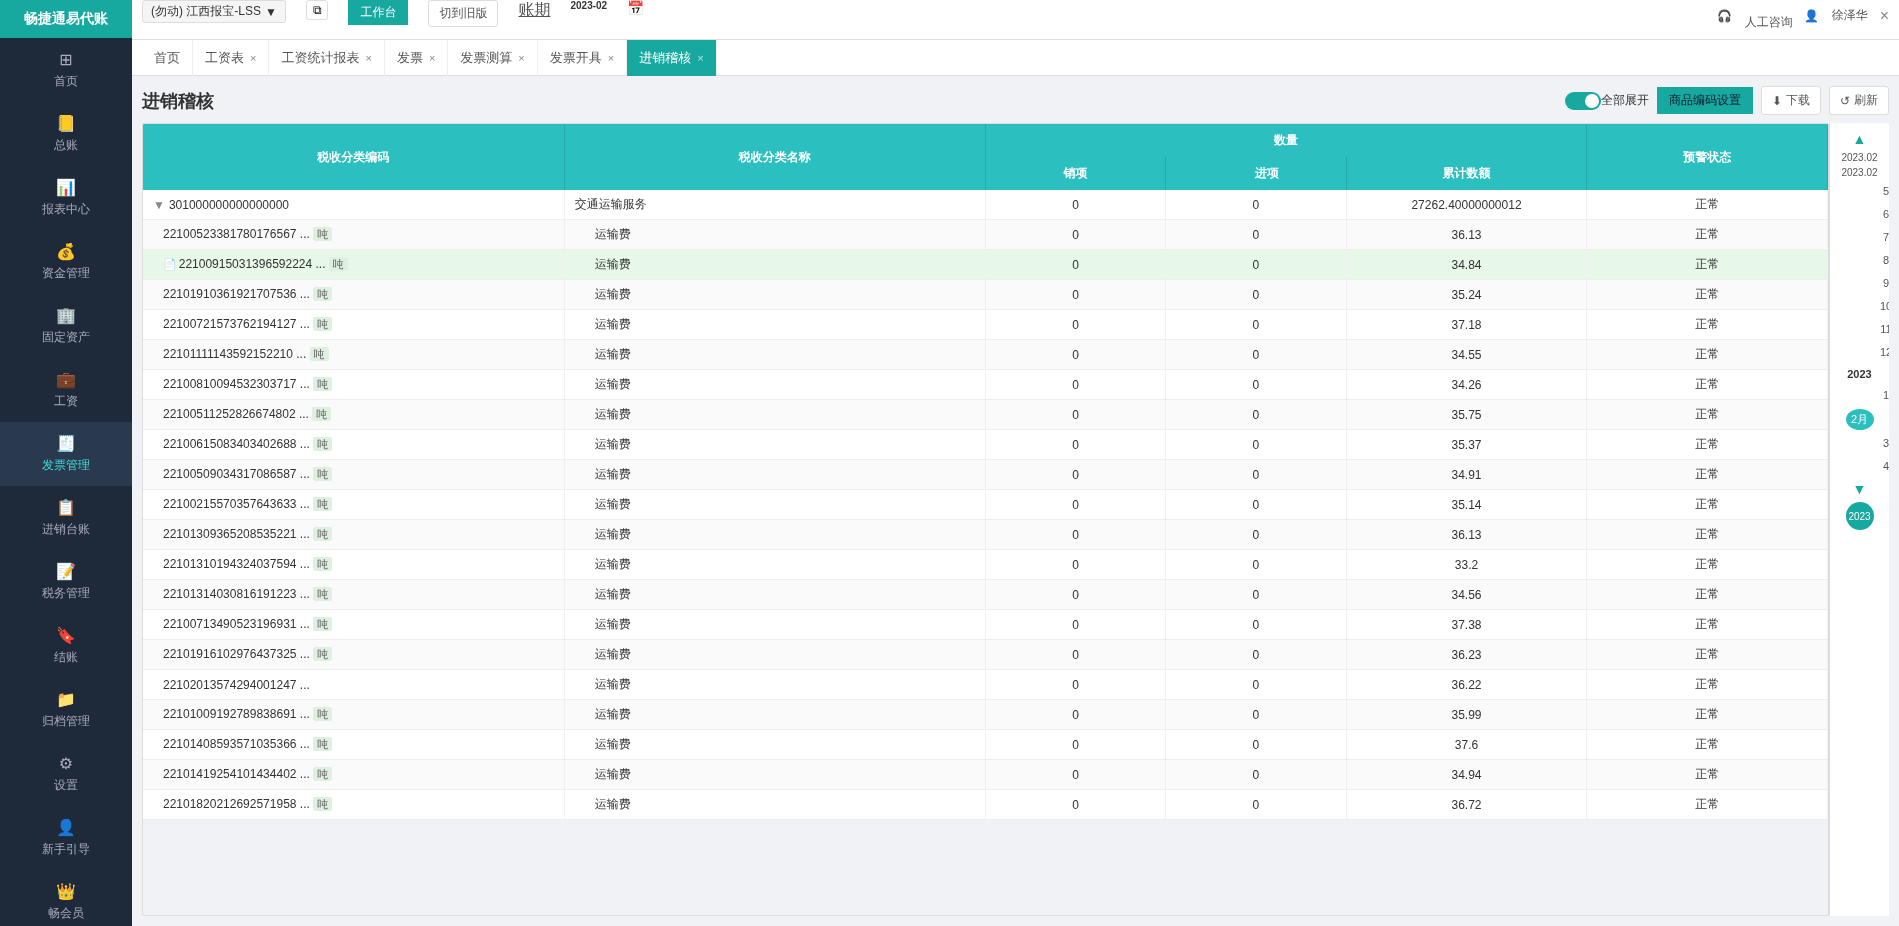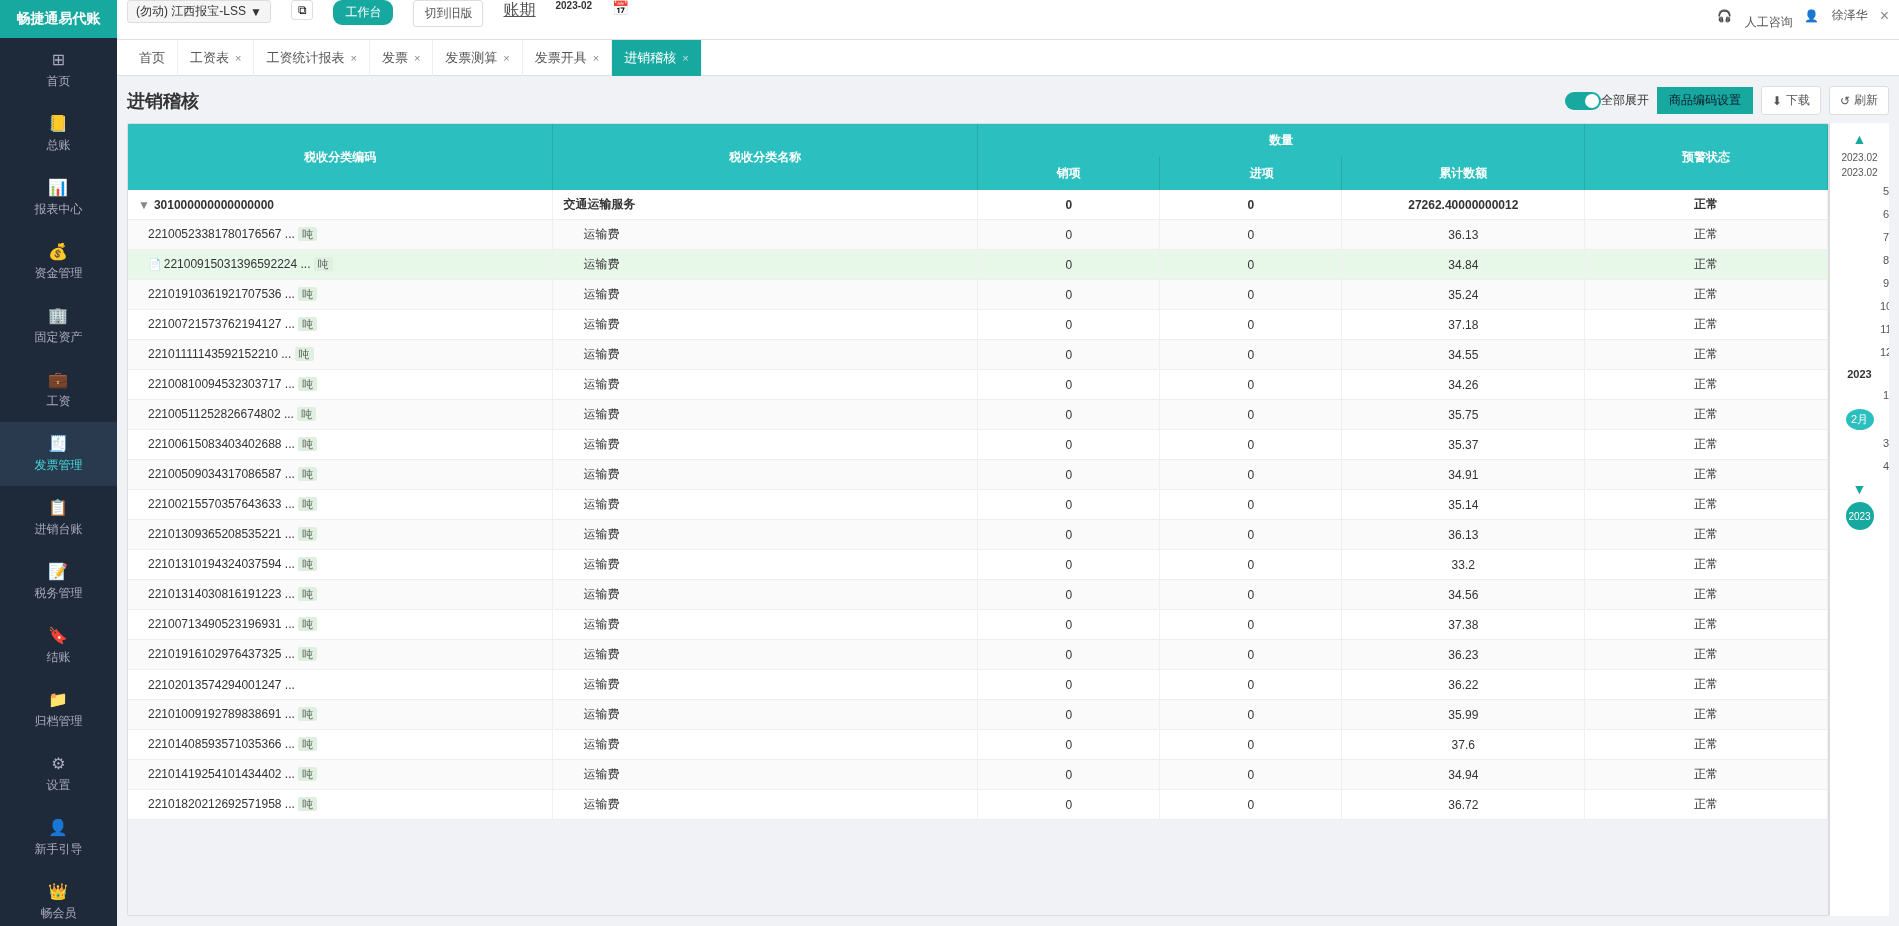--- a/index.html
+++ b/index.html
@@ -1,32 +1,32 @@
 <!DOCTYPE html>
 <html><head>
   <meta charset="utf-8">
   <style>
     * { margin: 0; padding: 0; box-sizing: border-box; }
     body { font-family: "Microsoft YaHei", "PingFang SC", sans-serif; font-size: 13px; background: #f0f2f5; color: #333; display: flex; height: 926px; overflow: hidden; }
 
     
-    .sidebar { width: 117px; background: #1e2a3a; color: #ccc; display: flex; flex-direction: column; flex-shrink: 0; height: 100%; }
+    .sidebar { width: 132px; background: #1e2a3a; color: #ccc; display: flex; flex-direction: column; flex-shrink: 0; height: 100%; }
     .sidebar-logo { background: #17a9a0; padding: 10px; text-align: center; font-size: 14px; color: white; font-weight: bold; height: 40px; display: flex; align-items: center; justify-content: center; }
     .sidebar-item { display: flex; flex-direction: column; align-items: center; padding: 12px 5px; cursor: pointer; font-size: 12px; color: #aab; gap: 4px; }
     .sidebar-item.active { background: #2a3a4e; color: #4dd; }
     .sidebar-item .icon { font-size: 16px; }
 
     
     .main { flex: 1; display: flex; flex-direction: column; overflow: hidden; }
 
     
     .topbar { background: white; height: 40px; display: flex; align-items: flex-start; padding: 0 10px; border-bottom: 1px solid #e0e0e0; gap: 20px; flex-shrink: 0; }
     .topbar-company { display: flex; align-items: center; gap: 4px; font-size: 12px; color: #333; background: #f5f5f5; border: 1px solid #ddd; border-radius: 3px; padding: 2px 8px; cursor: pointer; }
     .topbar-copy-btn { background: white; border: 1px solid #ddd; border-radius: 3px; padding: 2px 6px; cursor: pointer; font-size: 12px; }
-    .topbar-workspace { background: #17a9a0; color: white; border: none; border-radius: 9px; padding: 4px 12px; cursor: pointer; font-size: 12px; }
+    .topbar-workspace { background: #17a9a0; color: white; border: none; border-radius: 0; padding: 4px 12px; cursor: pointer; font-size: 12px; }
     .topbar-back { background: white; border: 1px solid #ddd; border-radius: 3px; padding: 4px 10px; cursor: pointer; font-size: 12px; color: #555; }
     .topbar-right { margin-left: auto; display: flex; align-items: center; gap: 12px; font-size: 12px; color: #555; }
     .topbar-close { font-size: 16px; cursor: pointer; color: #888; }
 
     
     .tabs { background: white; display: flex; align-items: center; padding: 0 10px; border-bottom: 1px solid #ddd; flex-shrink: 0; height: 36px; }
     .tab { padding: 0 12px; height: 36px; display: flex; align-items: center; font-size: 13px; color: #555; cursor: pointer; border-right: 1px solid #eee; gap: 6px; white-space: nowrap; }
     .tab.active { background: #17a9a0; color: white; }
     .tab .tab-close { font-size: 11px; opacity: 0.7; }
 
@@ -44,21 +44,21 @@
     .table-wrapper { flex: 1; overflow: auto; border: 1px solid #ddd; border-radius: 2px; }
     table { width: 100%; border-collapse: collapse; font-size: 12px; }
     thead tr th { background: #2bbfbf; color: white; padding: 8px 10px; text-align: center; border-right: 1px solid #29aaaa; white-space: nowrap; position: sticky; top: 0; z-index: 2; }
     thead tr.sub-header th { background: #2bbfbf; font-size: 12px; }
     tbody tr { background: white; }
     tbody tr:nth-child(even) { background: #fafafa; }
     tbody tr.highlighted { background: #e8f8e8; }
     tbody td { padding: 6px 10px; border-bottom: 1px solid #eee; border-right: 1px solid #f0f0f0; text-align: center; }
     tbody td:first-child { text-align: left; }
     tbody td:nth-child(2) { text-align: left; }
-    .parent-row td { font-weight: 700; }
+    .parent-row td { font-weight: 400; }
     .child-indent { padding-left: 20px; }
     .tag-wu { background: #e0f0e0; color: #555; border-radius: 2px; padding: 1px 4px; font-size: 11px; }
 
     
     .right-panel { width: 60px; background: white; border-left: 1px solid #ddd; display: flex; flex-direction: column; align-items: center; padding-top: 5px; font-size: 11px; color: #555; flex-shrink: 0; overflow-y: auto; }
     .right-panel .month-item { padding: 4px 0; cursor: pointer; width: 100%; text-align: center; margin-left: 32px; }
     .right-panel .month-item.active { background: #17a9a0; color: white; border-radius: 3px; }
     .right-panel .scroll-up { cursor: pointer; padding: 3px; color: #17a9a0; font-size: 14px; }
     .right-panel .scroll-down { cursor: pointer; padding: 3px; color: #17a9a0; font-size: 14px; }
 

